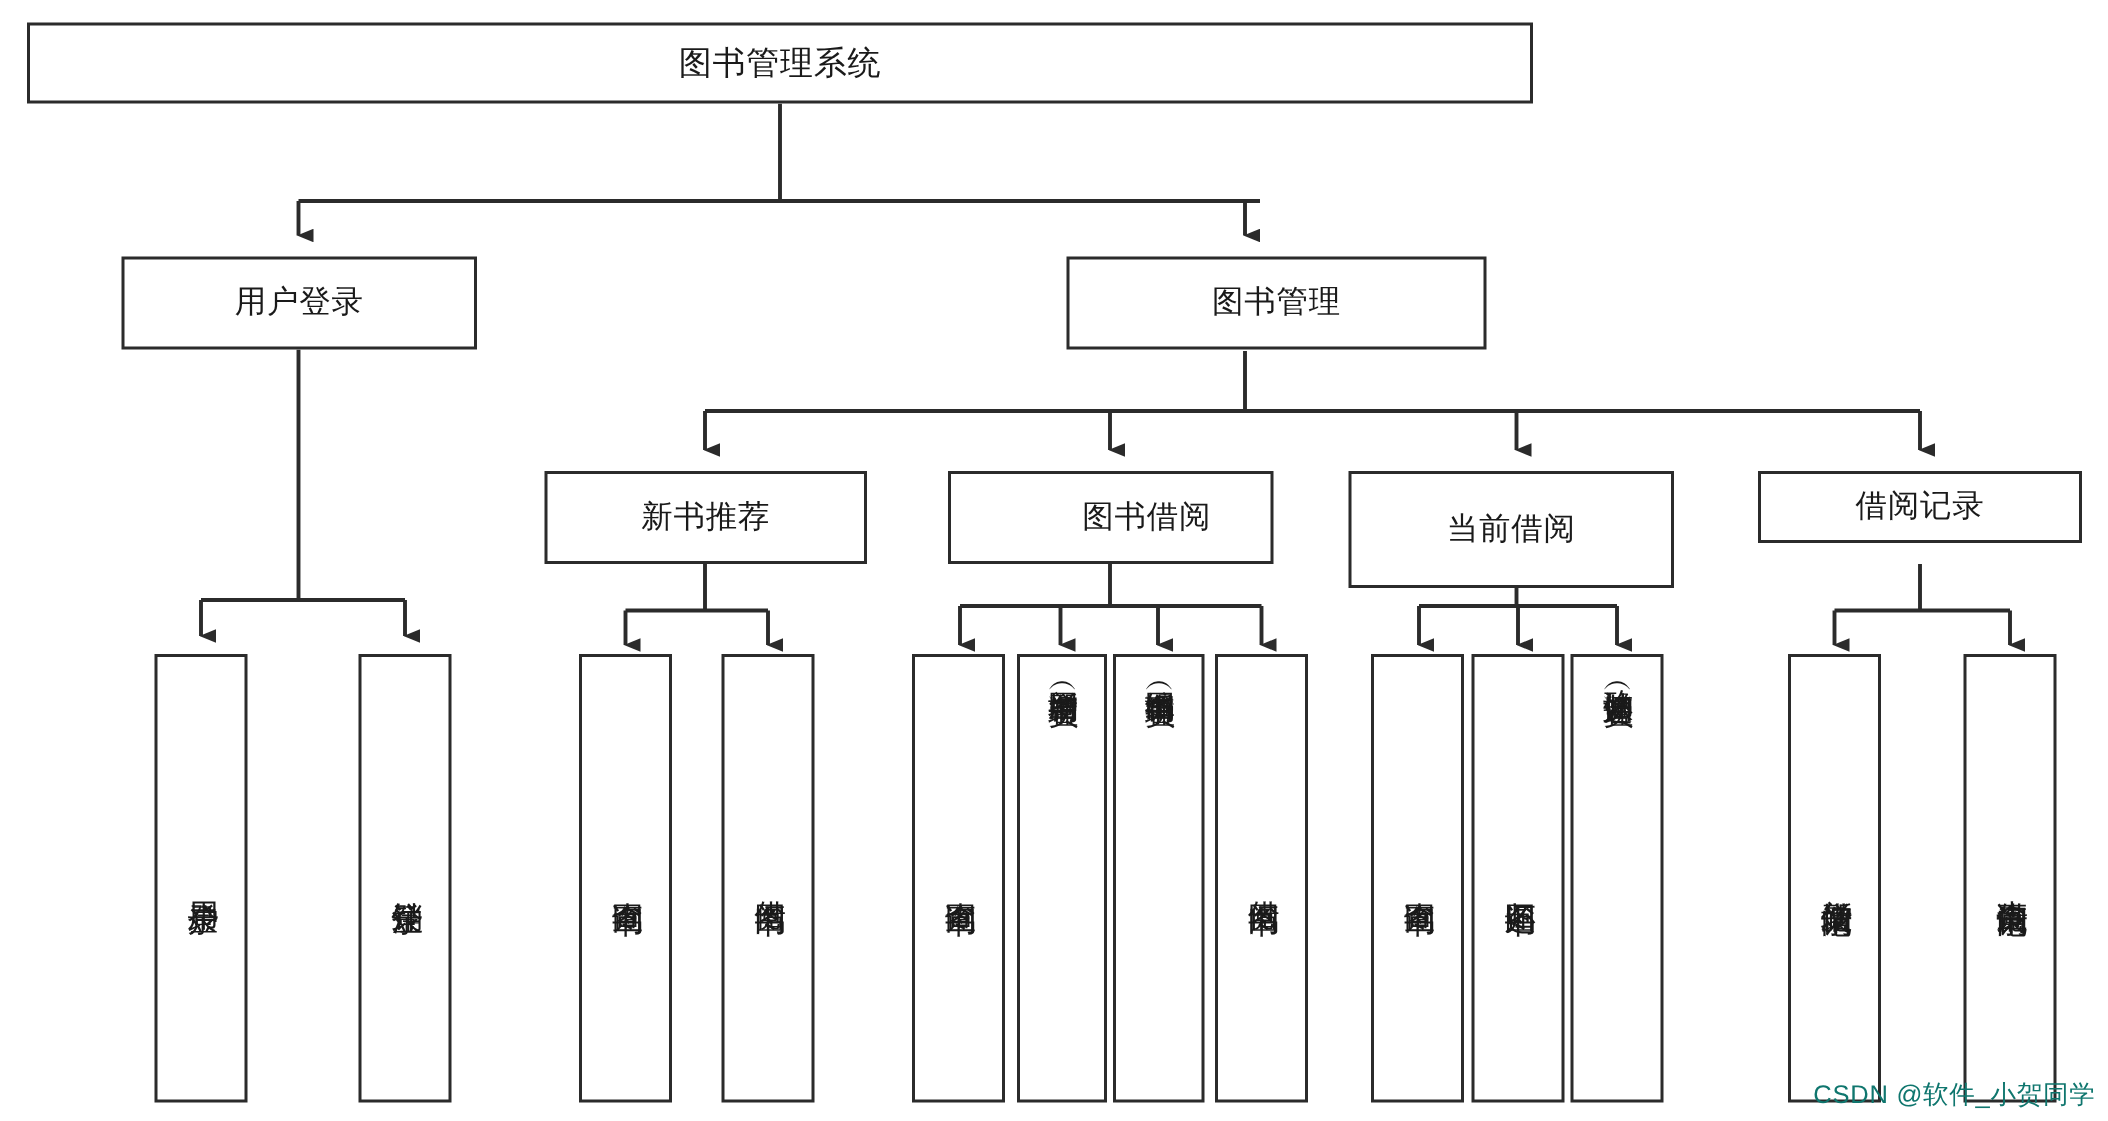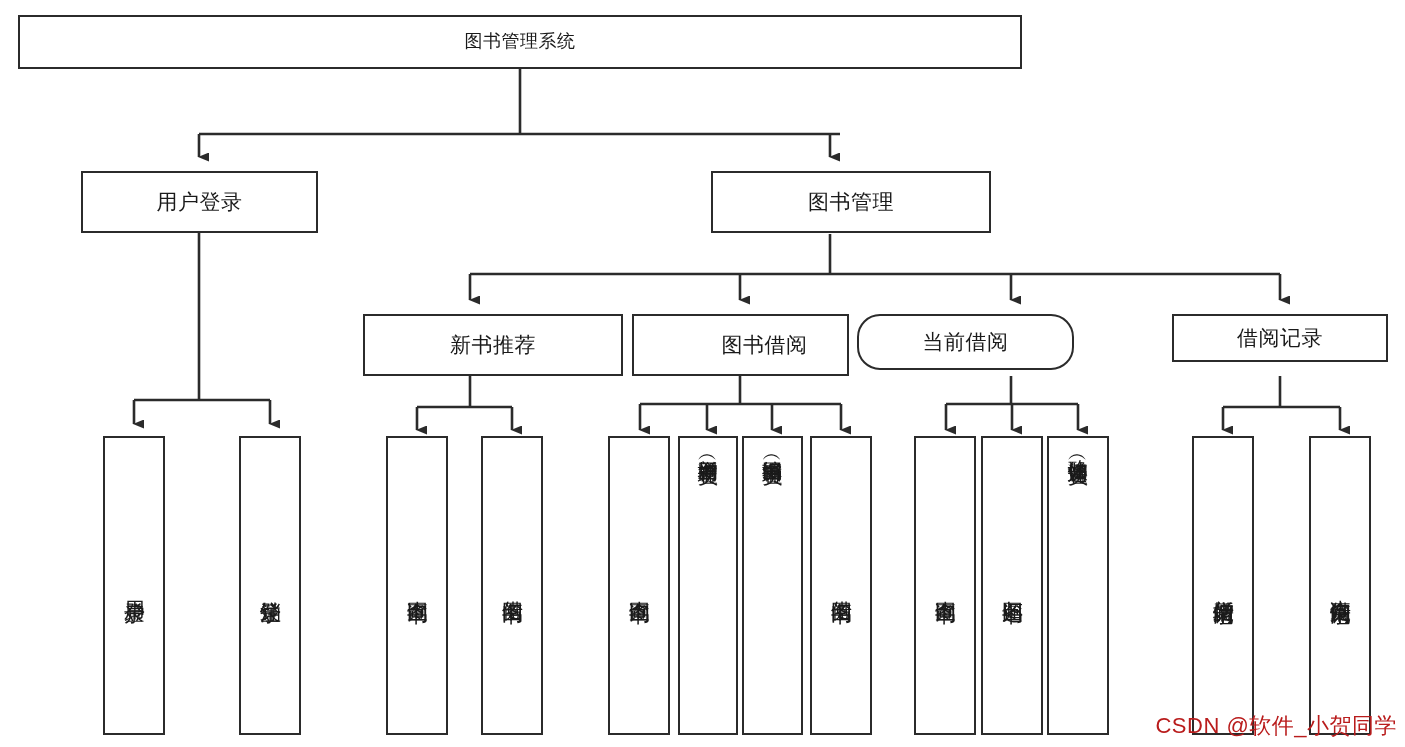--- a/index.html
+++ b/index.html
@@ -43,21 +43,21 @@
     letter-spacing: 0.5px;
     white-space: pre;
   }
   
   .node.horiz .node-label {
     font-size: 21px;
     line-height: 1.2;
     writing-mode: horizontal-tb;
   }
   .node.root .node-label {
-    font-size: 18px;
+    font-size: 22px;
   }
   
   .node.vert {
     align-items: flex-start;
     justify-content: center;
     padding-top: 6px;
   }
   .node.vert .node-label {
     writing-mode: vertical-rl;
     text-orientation: upright;
@@ -71,22 +71,22 @@
     line-height: 1.33;
   }
   .node.vert.centered {
     align-items: center;
     padding-top: 0;
   }
   #watermark {
     position: absolute;
     right: 8px;
     bottom: 6px;
-    font-size: 22px;
-    color: #b91c1c;
+    font-size: 17px;
+    color: #0f766e;
     letter-spacing: 0.5px;
     z-index: 9;
     user-select: none;
     white-space: nowrap;
   }
 </style>
 </head>
 <body>
 
 <div id="diagram-canvas">
@@ -146,29 +146,29 @@
   </div>
 
   <div class="node horiz" style="left:81px; top:171px; width:237px; height:62px;">
     <span class="node-label">用户登录</span>
   </div>
 
   <div class="node horiz" style="left:711px; top:171px; width:280px; height:62px;">
     <span class="node-label">图书管理</span>
   </div>
 
-  <div class="node horiz" style="left:363px; top:314px; width:260px; height:62px;">
+  <div class="node horiz" style="left:363px; top:314px; width:215px; height:62px;">
     <span class="node-label">新书推荐</span>
   </div>
 
   <div class="node horiz" style="left:632px; top:314px; width:217px; height:62px;padding-left:48px;">
     <span class="node-label">图书借阅</span>
   </div>
 
-  <div class="node horiz" style="left:857px; top:314px; width:217px; height:56px;border-radius:23px;">
+  <div class="node horiz" style="left:899px; top:314px; width:217px; height:78px;">
     <span class="node-label">当前借阅</span>
   </div>
 
   <div class="node horiz" style="left:1172px; top:314px; width:216px; height:48px;">
     <span class="node-label">借阅记录</span>
   </div>
 
   <div class="node vert centered" style="left:103px; top:436px; width:62px; height:299px;">
     <span class="node-label">用户登录</span>
   </div>

